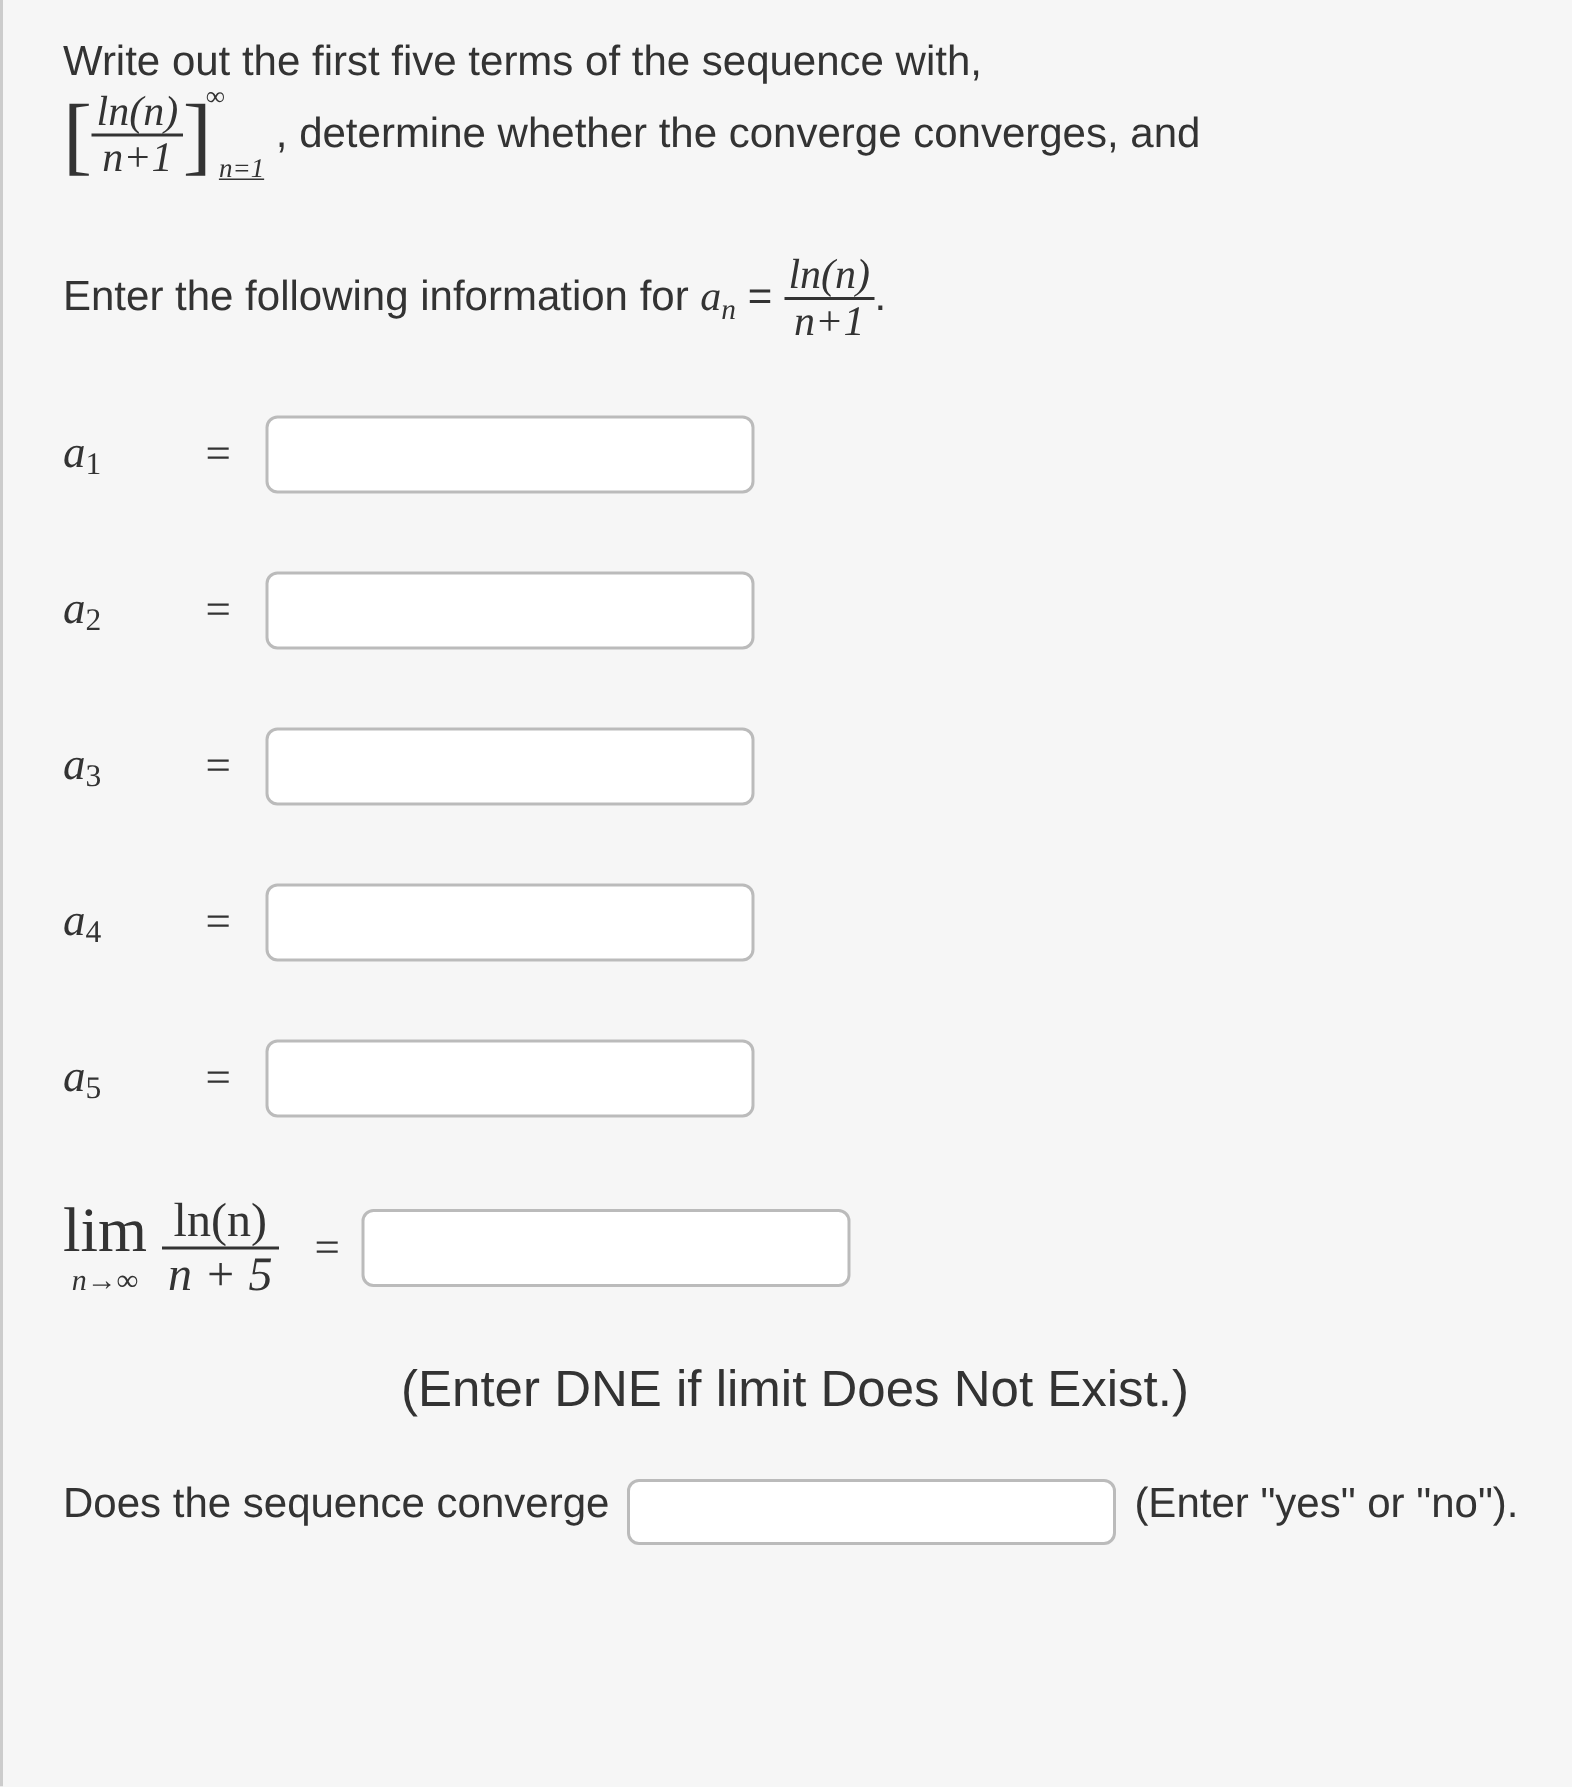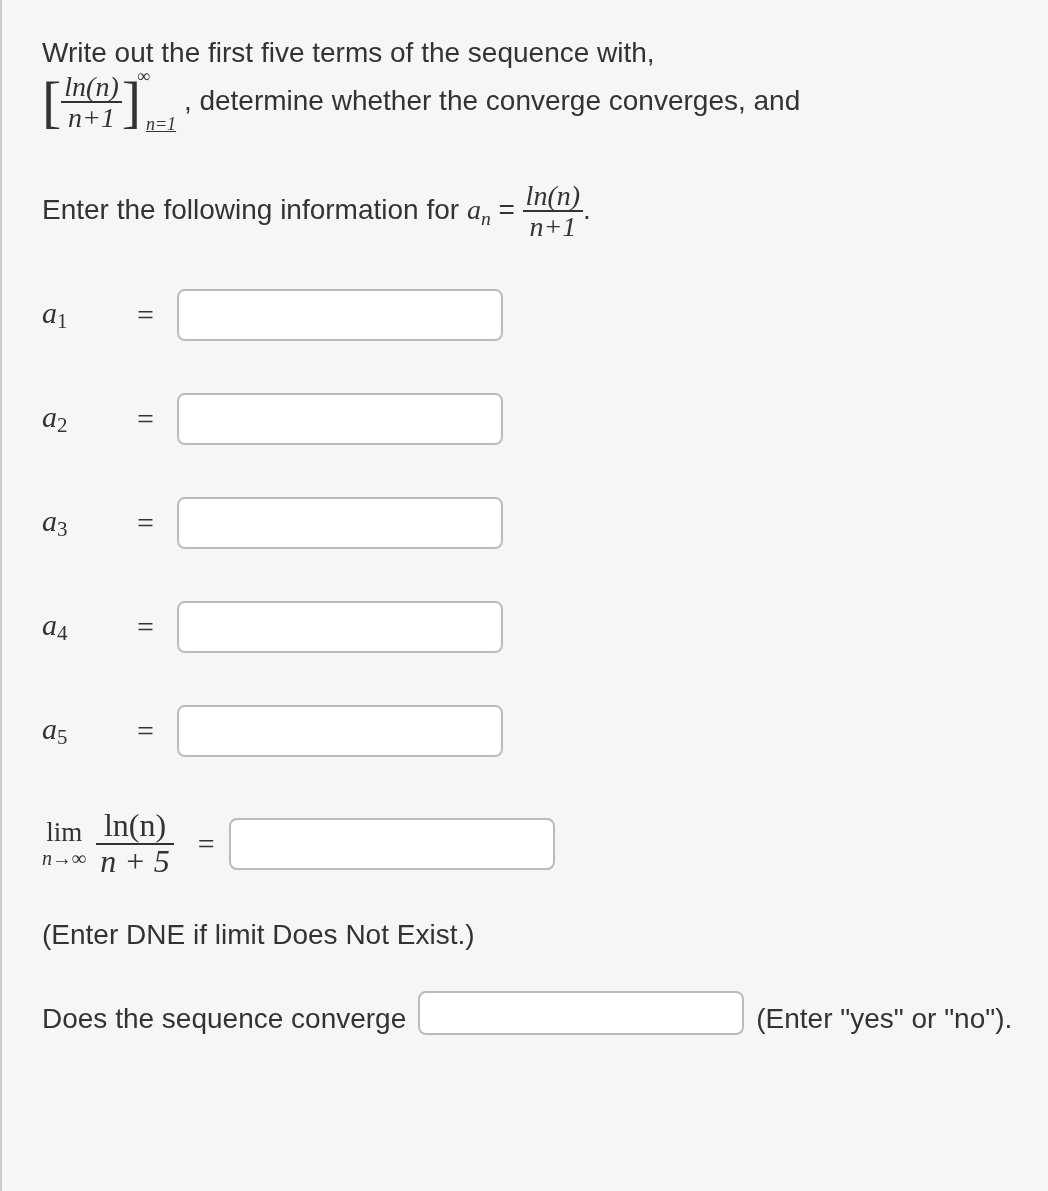--- a/index.html
+++ b/index.html
@@ -6,21 +6,21 @@
     margin: 0;
     padding: 0;
     background: #f6f6f6;
     font-family: Arial, Helvetica, sans-serif;
     color: #333;
   }
   .page {
     width: 1048px;
     min-height: 1191px;
     box-sizing: border-box;
-    padding: 34px 30px 30px 40px;
+    padding: 22px 30px 30px 40px;
     border-left: 2px solid #ccc;
     background: #f6f6f6;
     font-size: 28px;
     position: relative;
   }
   .problem-text {
     line-height: 1.35;
   }
   .nowrap { white-space: nowrap; }
   .mfrac {
@@ -113,21 +113,21 @@
     margin: 20px 0 40px 0;
   }
   .lim-stack {
     display: inline-block;
     text-align: center;
     line-height: 1;
     margin-right: 10px;
   }
   .lim-stack .limtop {
     display: block;
-    font-size: 27px;
+    font-size: 42px;
   }
   .lim-stack .limbot {
     display: block;
     font-size: 20px;
     font-style: italic;
     margin-top: 2px;
   }
   .limit-frac {
     display: inline-block;
     text-align: center;
@@ -136,26 +136,27 @@
     font-size: 32px;
     margin-right: 10px;
   }
   .limit-frac .num, .limit-frac .den {
     display: block;
     padding: 0 4px;
   }
   .limit-frac .num { border-bottom: 2px solid #333; }
 
   .note {
-    font-size: 28px;
+    font-size: 34px;
     margin: 10px 0 40px 0;
+    text-align: center;
   }
   .converge-row {
     display: flex;
-    align-items: flex-end;
+    align-items: flex-start;
     gap: 12px;
     font-size: 28px;
     margin-top: 40px;
   }
 </style>
 </head>
 <body>
 
 <div class="page">
 

